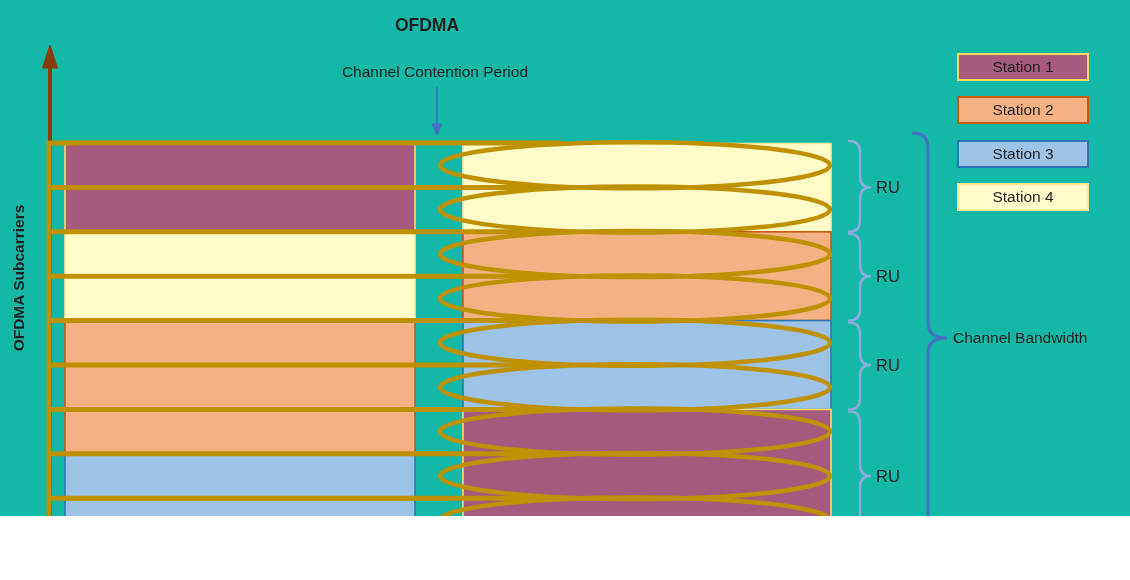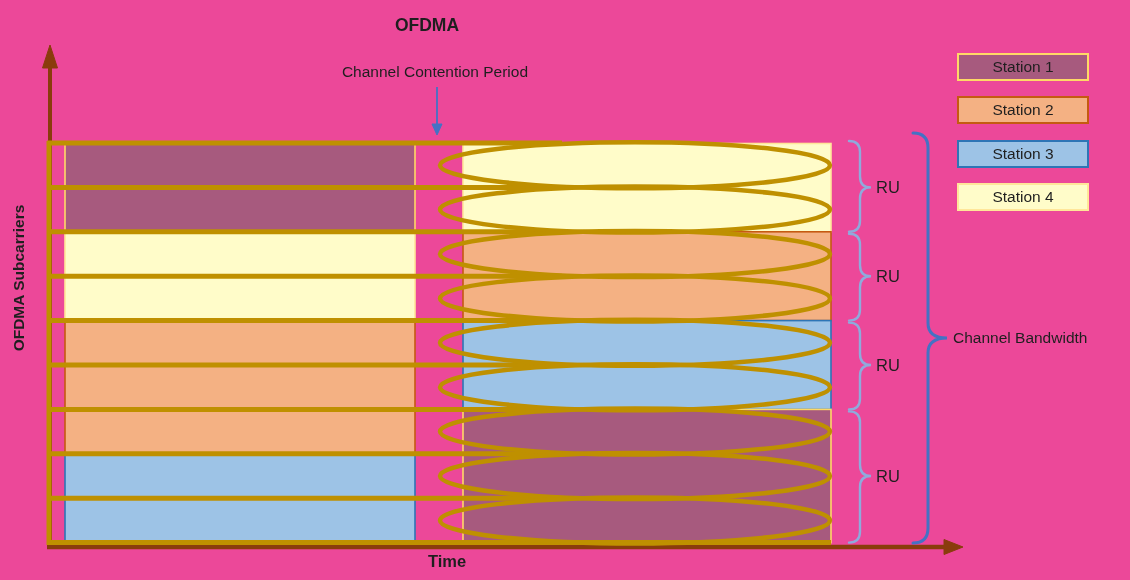--- a/index.html
+++ b/index.html
@@ -1,20 +1,20 @@
 <!DOCTYPE html>
 <html><head>
 <meta charset="utf-8">
 <style>
   html, body { margin: 0; padding: 0; background: #ffffff; }
   #stage {
     position: relative;
     width: 1130px;
-    height: 580px;
-    background: #ec4899;
+    height: 516px;
+    background: #14b8a6;
     font-family: "Liberation Sans", sans-serif;
     overflow: hidden;
   }
   svg { display: block; }
   text {
     font-family: "Liberation Sans", sans-serif;
     -webkit-user-select: none;
     user-select: none;
   }
   .t-title   { font-size: 17.5px; font-weight: bold; }

